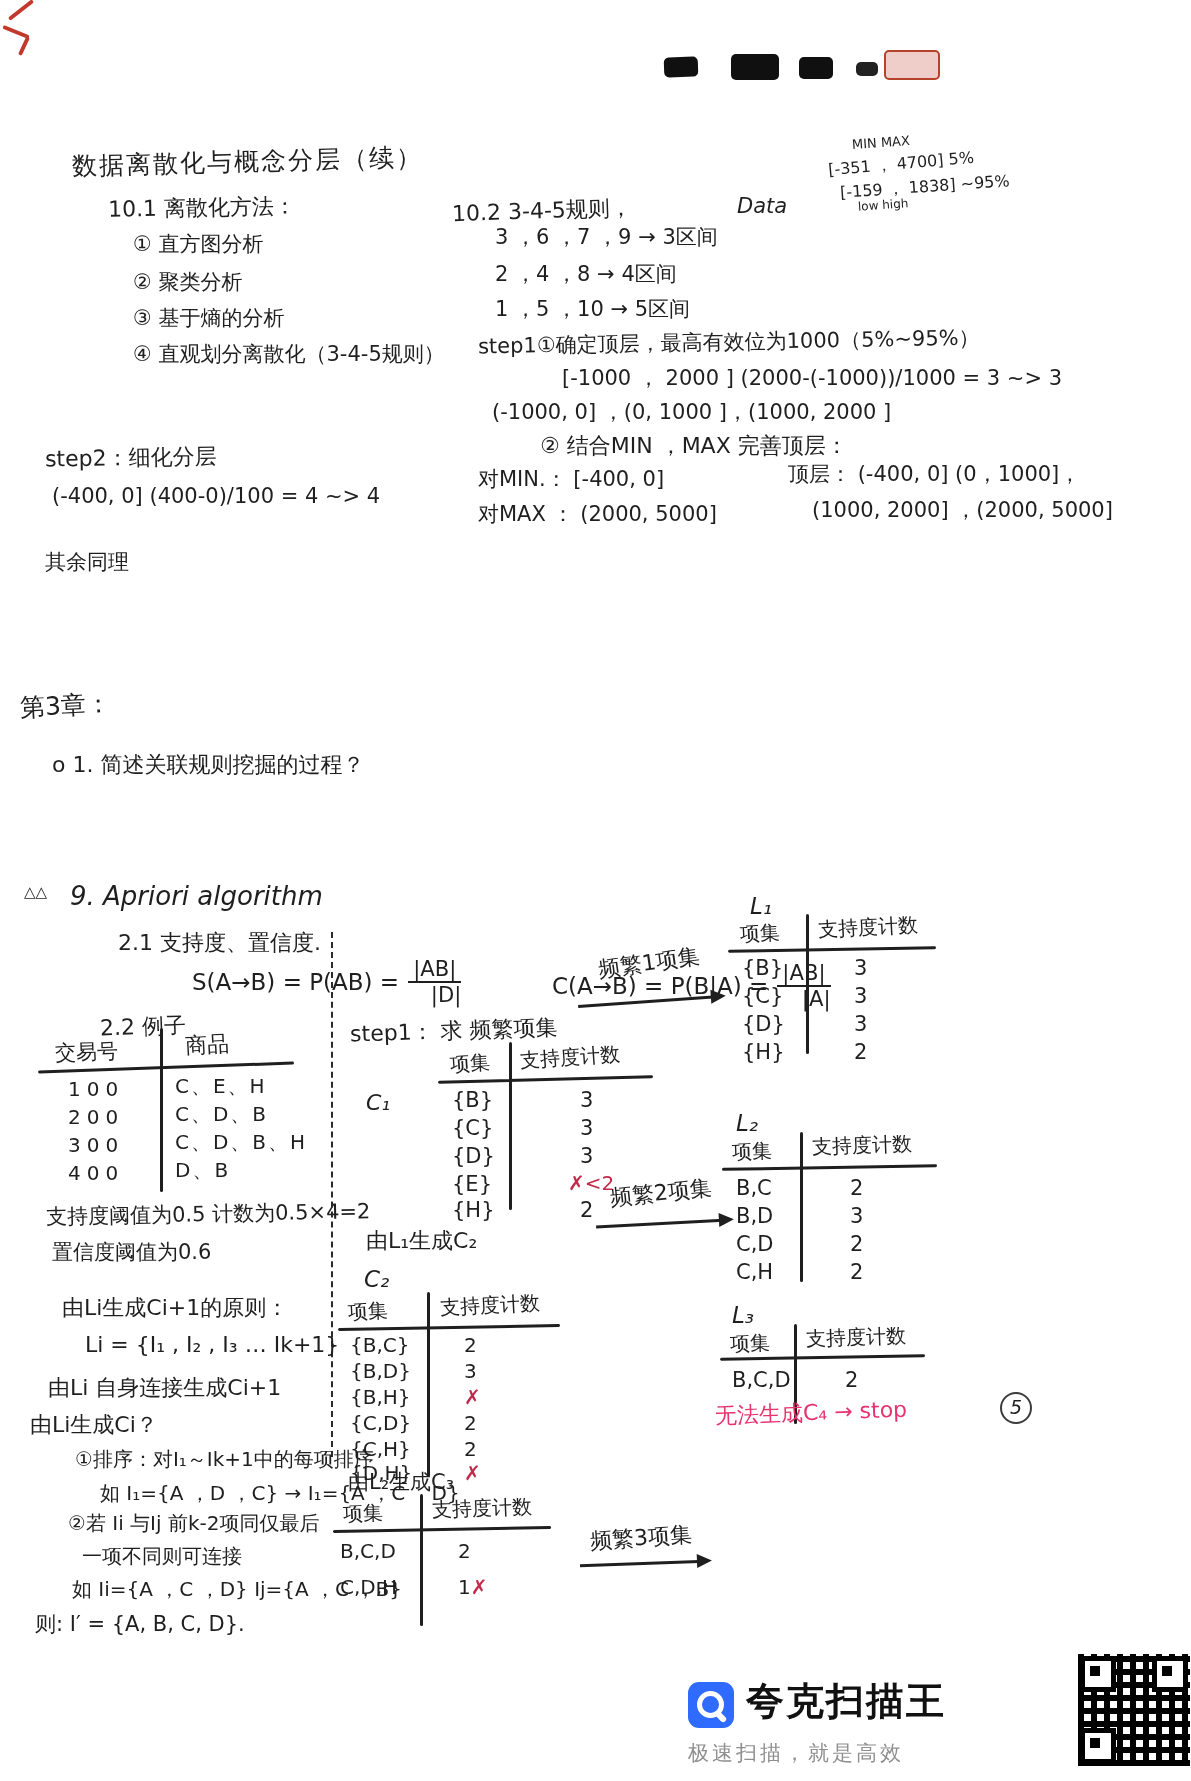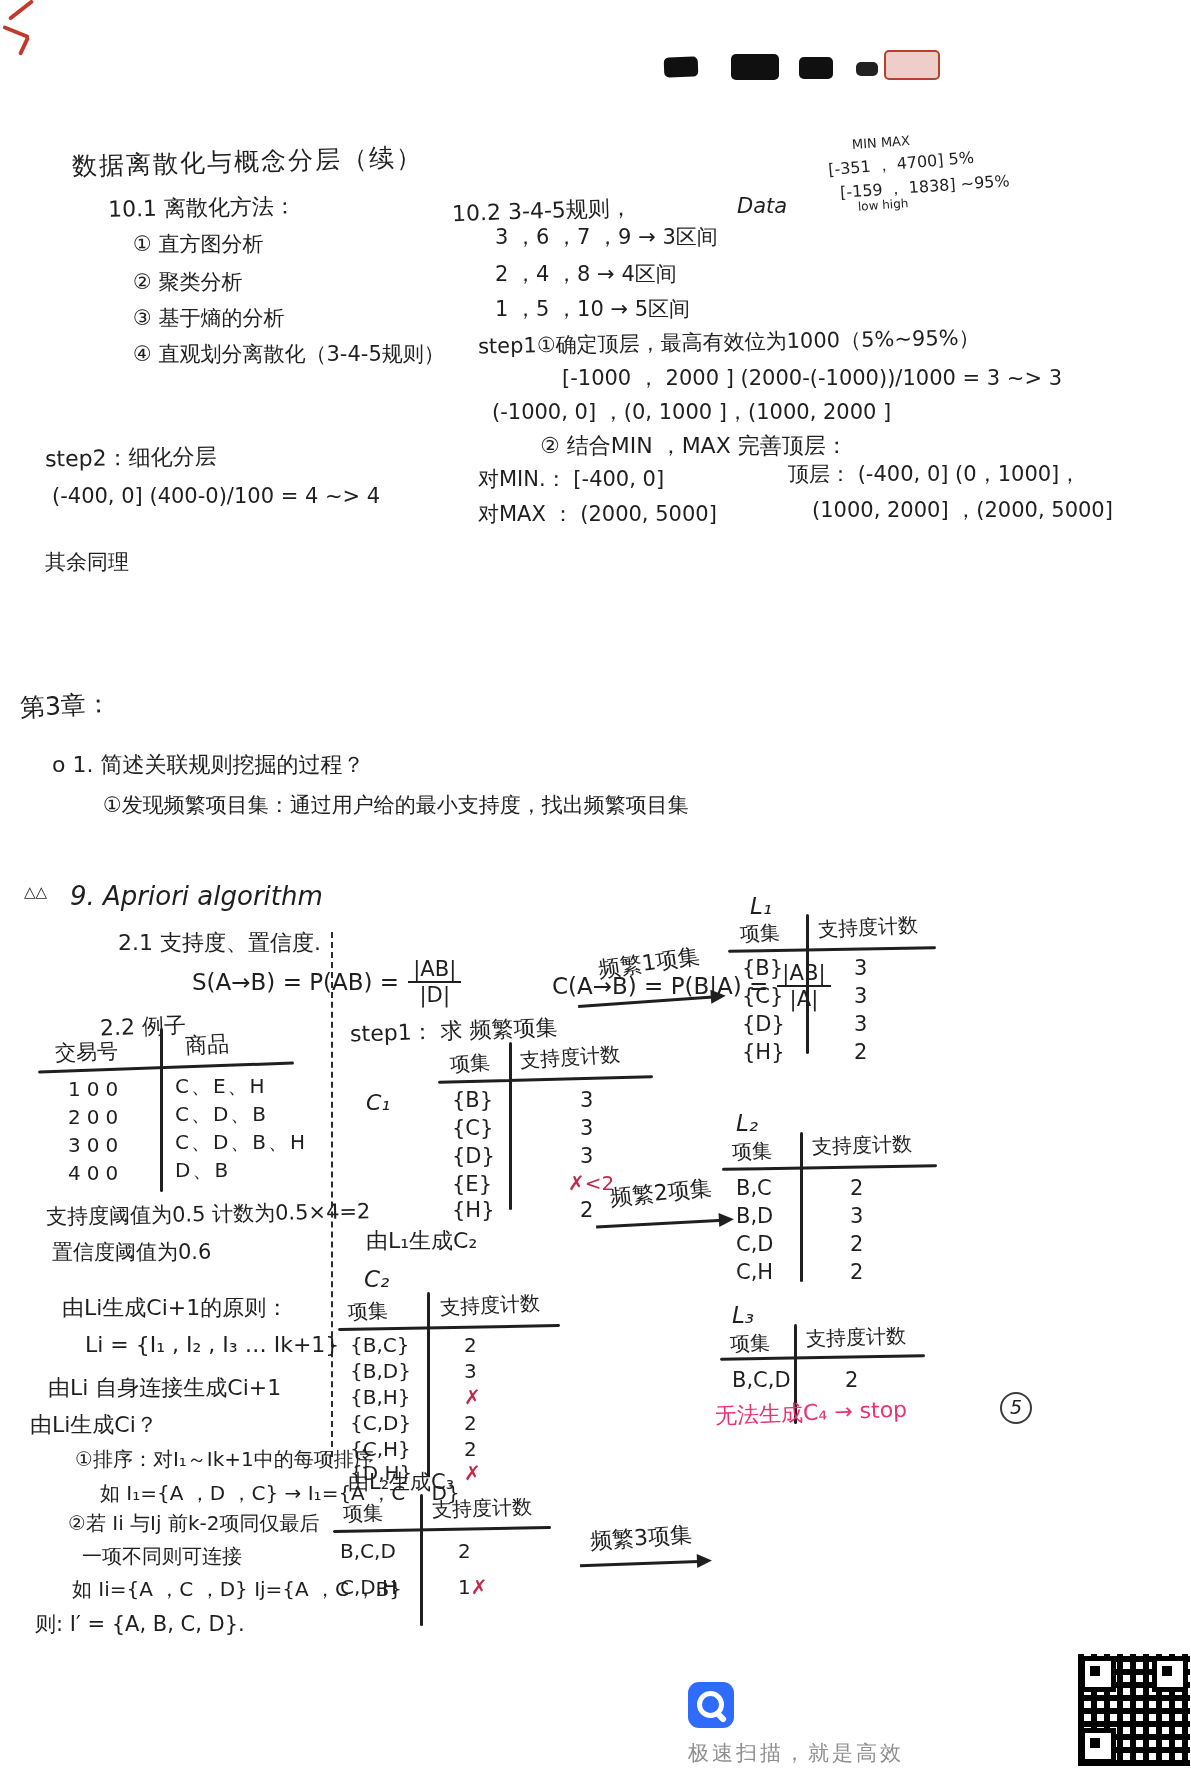--- a/index.html
+++ b/index.html
@@ -9,21 +9,21 @@
   .it{font-style:italic}
   .vl{position:absolute;width:2.5px;background:#1f1f1f;border-radius:2px}
   .hl{position:absolute;height:2.5px;background:#1f1f1f;border-radius:2px}
   .dash{position:absolute;width:0;border-left:2px dashed #2b2b2b}
   .arrow{position:absolute;height:2.5px;background:#1f1f1f}
   .arrow:after{content:"";position:absolute;right:-6px;top:-6.5px;width:0;height:0;
                border-left:15px solid #1f1f1f;border-top:7px solid transparent;border-bottom:7px solid transparent}
   .red{color:#c22a4a}
   .pink{color:#e8336e}
   .formula{display:flex;align-items:center;gap:9px}
-  .frac{display:inline-block;text-align:center;font-size:0.92em;line-height:1.05}
+  .frac{display:inline-block;text-align:right;font-size:0.92em;line-height:1.05}
   .fn{display:block;border-bottom:2.2px solid #1f1f1f;padding:0 5px 1px}
   .fd{display:block;padding-top:1px}
   .smudge{position:absolute;background:#101010;border-radius:5px}
   .scribble{position:absolute;background:#c2392b;border-radius:3px}
   .circle-num{position:absolute;width:28px;height:28px;border:2px solid #3c3c3c;border-radius:50%;
               text-align:center;line-height:26px;font-style:italic;font-size:19px}
   .logo{position:absolute;width:46px;height:46px;background:#2f6bff;border-radius:11px}
   .lens{position:absolute;left:9px;top:9px;width:17px;height:17px;border:5px solid #fff;border-radius:50%}
   .handle{position:absolute;left:30px;top:29px;width:6px;height:12px;background:#fff;border-radius:3px;transform:rotate(-45deg)}
   .qr{position:absolute;width:112px;height:112px;background:#fff;border:4px solid #fff;
@@ -70,21 +70,20 @@
   <div class="t" style="left:788px;top:462px;font-size:21px">顶层： (-400, 0]  (0，1000]，</div>
   <div class="t" style="left:478px;top:502px;font-size:21px">对MAX ： (2000, 5000]</div>
   <div class="t" style="left:812px;top:498px;font-size:21px">(1000, 2000] ，(2000, 5000]</div>
 
   <div class="t" style="left:45px;top:445px;font-size:22px;transform:rotate(-1deg)">step2：细化分层</div>
   <div class="t" style="left:52px;top:484px;font-size:21px">(-400, 0]   (400-0)/100 = 4  ~&gt;  4</div>
   <div class="t" style="left:45px;top:550px;font-size:21px">其余同理</div>
 
   <div class="t" style="left:20px;top:692px;font-size:25px;transform:rotate(-3deg)">第3章：</div>
   <div class="t" style="left:52px;top:752px;font-size:22px">o 1. 简述关联规则挖掘的过程？</div>
-  <div class="t" style="left:103px;top:793px;font-size:21px">①发现频繁项目集：通过用户给的最小支持度，找出频繁项目集</div>
 
   <div class="t" style="left:24px;top:884px;font-size:15px">△△</div>
   <div class="t it" style="left:70px;top:882px;font-size:26px">9. Apriori  algorithm</div>
   <div class="t" style="left:118px;top:930px;font-size:22px">2.1 支持度、置信度.</div>
 
   <div class="t formula" style="left:192px;top:958px;font-size:23px">
     <span>S(A→B) = P(AB) =</span>
     <span class="frac">
       <span class="fn">|AB|</span>
       <span class="fd">|D|</span>
@@ -230,20 +229,21 @@
   <div class="t" style="left:35px;top:1612px;font-size:21px">则: I′ = {A, B, C, D}.</div>
 
   <div class="circle-num" style="left:1000px;top:1392px">
     <span>5</span>
   </div>
 
   <div class="logo" style="left:688px;top:1682px">
     <span class="lens"></span>
     <span class="handle"></span>
   </div>
+  <div class="t" style="left:746px;top:1680px;font-size:38px;font-weight:bold;letter-spacing:2px;color:#111">夸克扫描王</div>
   <div class="t" style="left:688px;top:1741px;font-size:21px;letter-spacing:3px;color:#8f8f8f">极速扫描，就是高效</div>
   <div class="qr" style="left:1074px;top:1650px">
     <span class="qf" style="left:2px;top:2px">
         <i></i>
       </span>
     <span class="qf" style="right:2px;top:2px">
         <i></i>
       </span>
     <span class="qf" style="left:2px;bottom:2px">
         <i></i>

